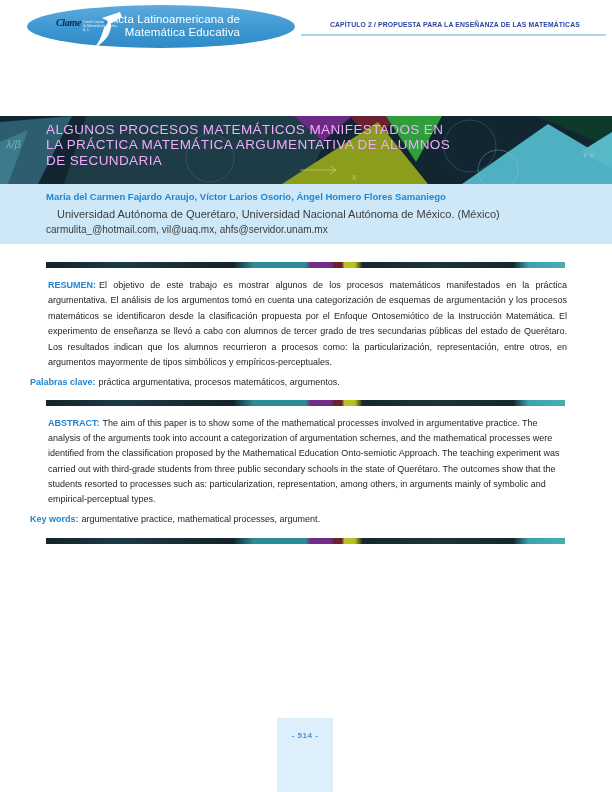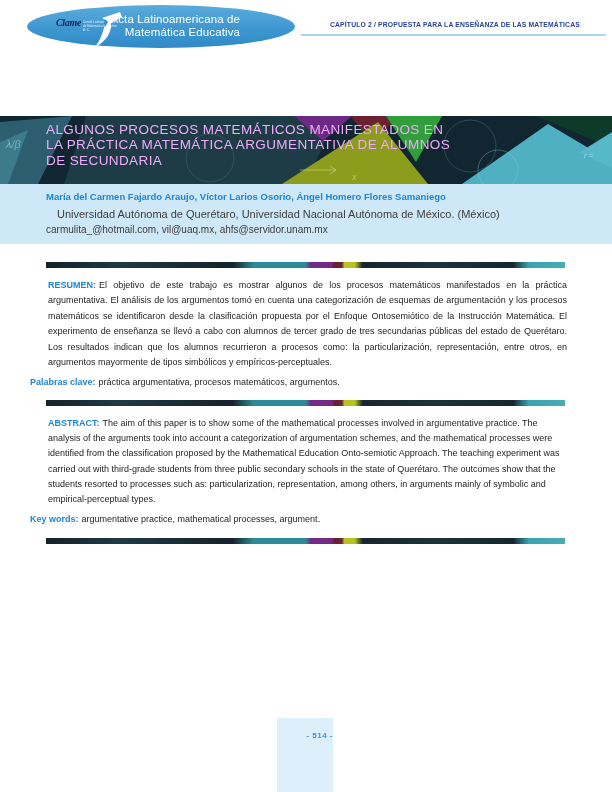--- a/index.html
+++ b/index.html
@@ -48,21 +48,21 @@
   
   .para{position:absolute;left:44px;width:519px;margin:4px;font-size:9px;color:#1e1e1e;}
   .resumen-text{top:274px;line-height:15.4px;text-align:justify;}
   .abstract-text{top:412px;line-height:15.2px;text-align:left;}
   .kw-line{position:absolute;left:30px;width:519px;margin:0;font-size:9px;color:#1e1e1e;}
   .palabras-line{top:377px;} .keywords-line{top:514px;}
   .inline-label{font-weight:bold;color:#1e86d4;margin-right:3px;}
 
   
   .page-tab{position:absolute;left:277px;top:718px;width:56px;height:74px;background:#ddeffa;
-            text-align:right;}
+            text-align:center;}
   .page-number{display:inline-block;margin-top:13px;font-size:8px;font-weight:bold;
                color:#4a90d8;letter-spacing:0.5px;}
 </style>
 </head>
 <body>
 
 <div class="page">
 
   <div class="logo-oval">
     <span class="clame-word">Clame</span>

